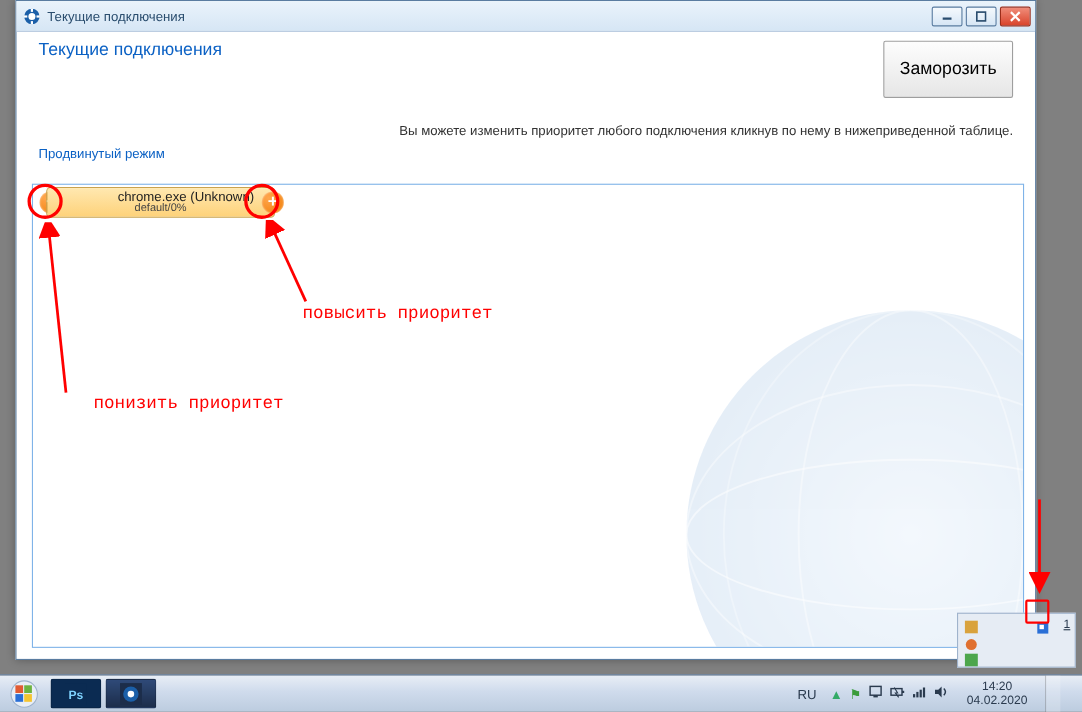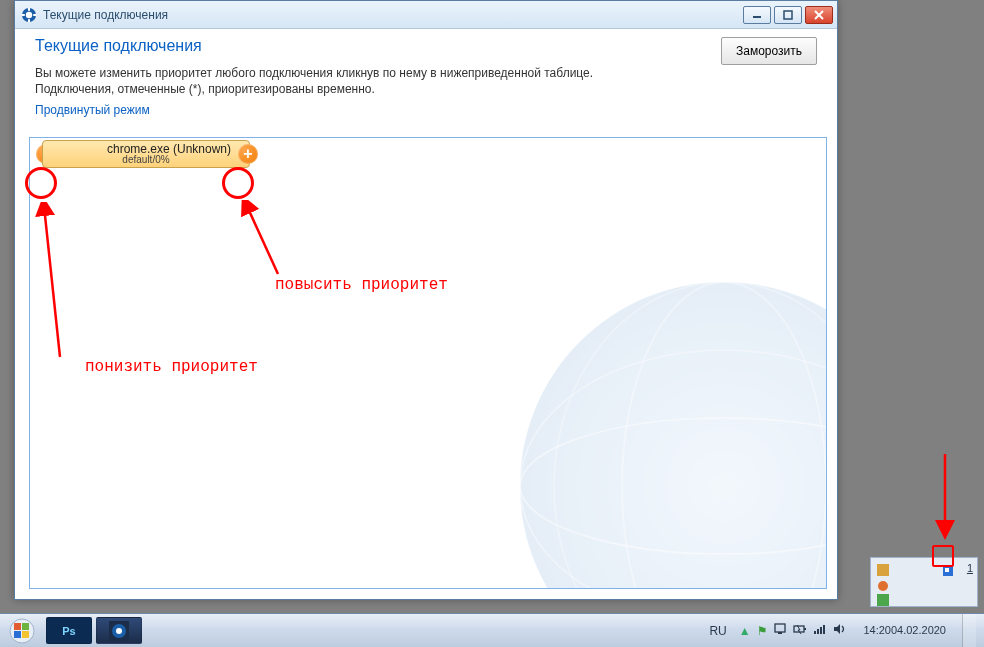--- a/index.html
+++ b/index.html
@@ -1,34 +1,34 @@
 <!DOCTYPE html>
 <html><head>
 <meta charset="utf-8">
 <style>
   * { box-sizing: border-box; }
   html, body { margin: 0; padding: 0; width: 984px; height: 647px; font-family: "Segoe UI", Tahoma, Arial, sans-serif; font-size: 12px; overflow: hidden; }
   body { background: #808080; }
 
   
-  .window { position: absolute; left: 14px; top: 0; width: 824px; height: 600px; background: #fff; border: 1px solid #5a7ca0; box-shadow: 0 0 8px rgba(0,0,0,0.3); }
+  .window { position: absolute; left: 14px; top: 0; width: 928px; height: 600px; background: #fff; border: 1px solid #5a7ca0; box-shadow: 0 0 8px rgba(0,0,0,0.3); }
   .titlebar { height: 28px; background: linear-gradient(#eaf3fb, #d6e6f5); border-bottom: 1px solid #b5c8de; display: flex; align-items: center; padding: 0 4px 0 6px; }
   .titlebar .app-icon { width: 16px; height: 16px; margin-right: 6px; display: inline-flex; align-items: center; justify-content: center; }
   .titlebar .title-text { color: #2a4d6e; font-size: 12px; }
   .win-controls { margin-left: auto; display: flex; gap: 3px; }
   .win-btn { width: 28px; height: 18px; border: 1px solid #5a7ca0; border-radius: 2px; display: flex; align-items: center; justify-content: center; background: linear-gradient(#f5f9fd,#d6e6f5); cursor: default; }
   .win-btn.close { background: linear-gradient(#f08d7a,#d9442c); border-color: #9c2d1a; color: #fff; font-weight: bold; }
   .win-btn svg { display: block; }
 
   .client { position: absolute; left: 6px; top: 30px; right: 6px; bottom: 6px; background: #fff; display: flex; flex-direction: column; }
   .header { padding: 6px 14px 6px 14px; }
   .header-row { display: flex; align-items: flex-start; }
   .h-title { color: #0b61c4; font-size: 16px; font-weight: normal; flex: 1; }
-  .freeze-btn { border: 1px solid #9e9e9e; background: linear-gradient(#fdfdfd,#e6e6e6); padding: 6px 14px; font-size: 12px; border-radius: 2px; cursor: default; }
-  .desc { color: #333; font-size: 12px; margin-top: 0; line-height: 1.35; }
+  .freeze-btn { border: 1px solid #9e9e9e; background: linear-gradient(#fdfdfd,#e6e6e6); padding: 16px 14px; font-size: 16px; border-radius: 2px; cursor: default; }
+  .desc { color: #333; font-size: 12px; margin-top: 22px; line-height: 1.35; text-align: right; }
   .adv-link { color: #0b61c4; margin-top: 6px; cursor: pointer; display: inline-block; }
 
   .conn-area { position: relative; flex: 1; margin: 14px 4px 4px 8px; border: 1px solid #7fb3e8; overflow: hidden; }
   .globe { position: absolute; right: 0; bottom: 0; width: 340px; height: 340px; opacity: 0.25; }
 
   .conn-row { position: absolute; left: 0; top: 0; right: 0; height: 32px; }
   .pill { position: absolute; left: 12px; top: 2px; width: 208px; height: 28px; background: linear-gradient(#ffe8b0,#fed27a); border: 1px solid #c9a24d; border-radius: 4px; display: flex; flex-direction: column; align-items: center; justify-content: center; line-height: 1; }
   .pill .name { font-size: 12px; color: #222; padding-left: 46px; }
   .pill .meta { font-size: 10px; color: #444; }
 
@@ -45,25 +45,25 @@
   
   .arrow { position: absolute; pointer-events: none; }
   .ann-label { position: absolute; color: #ff0000; font-size: 16px; pointer-events: none; font-family: Liberation Mono, monospace; }
 
   
   .taskbar { position: absolute; left: 0; bottom: 0; width: 984px; height: 34px; background: linear-gradient(#e8eef6, #cfdbec 45%, #bcccdf); border-top: 1px solid #6d88a8; display: flex; align-items: stretch; }
   .start { width: 44px; display: flex; align-items: center; justify-content: center; }
   .tb-btn { width: 46px; margin: 3px 2px; border: 1px solid rgba(0,0,0,0.15); border-radius: 2px; background: linear-gradient(#f0f5fb,#d7e2f0); display: flex; align-items: center; justify-content: center; }
   .tb-btn.ps { background: #0b2b52; }
   .tb-btn.netbal { background: linear-gradient(#2f4a78,#1c2d4a); }
-  .tb-right { margin-left: auto; display: flex; align-items: center; gap: 10px; padding: 0 8px 0 4px; color: #2a3a4e; }
+  .tb-right { margin-left: auto; display: flex; align-items: center; gap: 10px; padding: 0 20px 0 4px; color: #2a3a4e; }
   .lang { font-size: 12px; margin-right: 2px; }
   .tray-icons { display: flex; align-items: center; gap: 6px; }
   .tray-icons span { font-size: 12px; }
-  .clock { display: flex; align-items: center; line-height: 1.1; font-size: 11px; padding: 2px 6px; }
+  .clock { display: flex; flex-direction: column; align-items: center; line-height: 1.1; font-size: 11px; padding: 2px 6px; }
   .showdesk { width: 14px; height: 34px; border-left: 1px solid rgba(0,0,0,0.2); background: rgba(255,255,255,0.2); }
 
   
   .mini-tray { position: absolute; right: 6px; bottom: 40px; width: 108px; height: 50px; background: #e6ecf4; border: 1px solid #9fb3cc; }
 </style>
 </head>
 <body>
 
 <div class="window">
   <div class="titlebar">
@@ -99,21 +99,20 @@
   </div>
 
   <div class="client">
     <div class="header">
       <div class="header-row">
         <div class="h-title">Текущие подключения</div>
         <button class="freeze-btn">Заморозить</button>
       </div>
       <div class="desc">
         <div>Вы можете изменить приоритет любого подключения кликнув по нему в нижеприведенной таблице.</div>
-        <div>Подключения, отмеченные (*), приоритезированы временно.</div>
       </div>
       <div class="adv-link">Продвинутый режим</div>
     </div>
 
     <div class="conn-area">
 
       <svg class="globe" viewBox="0 0 200 200">
         <defs>
           <radialGradient id="gg" cx="50%" cy="50%" r="60%">
             <stop offset="0%" stop-color="#cfe2f6"></stop>

